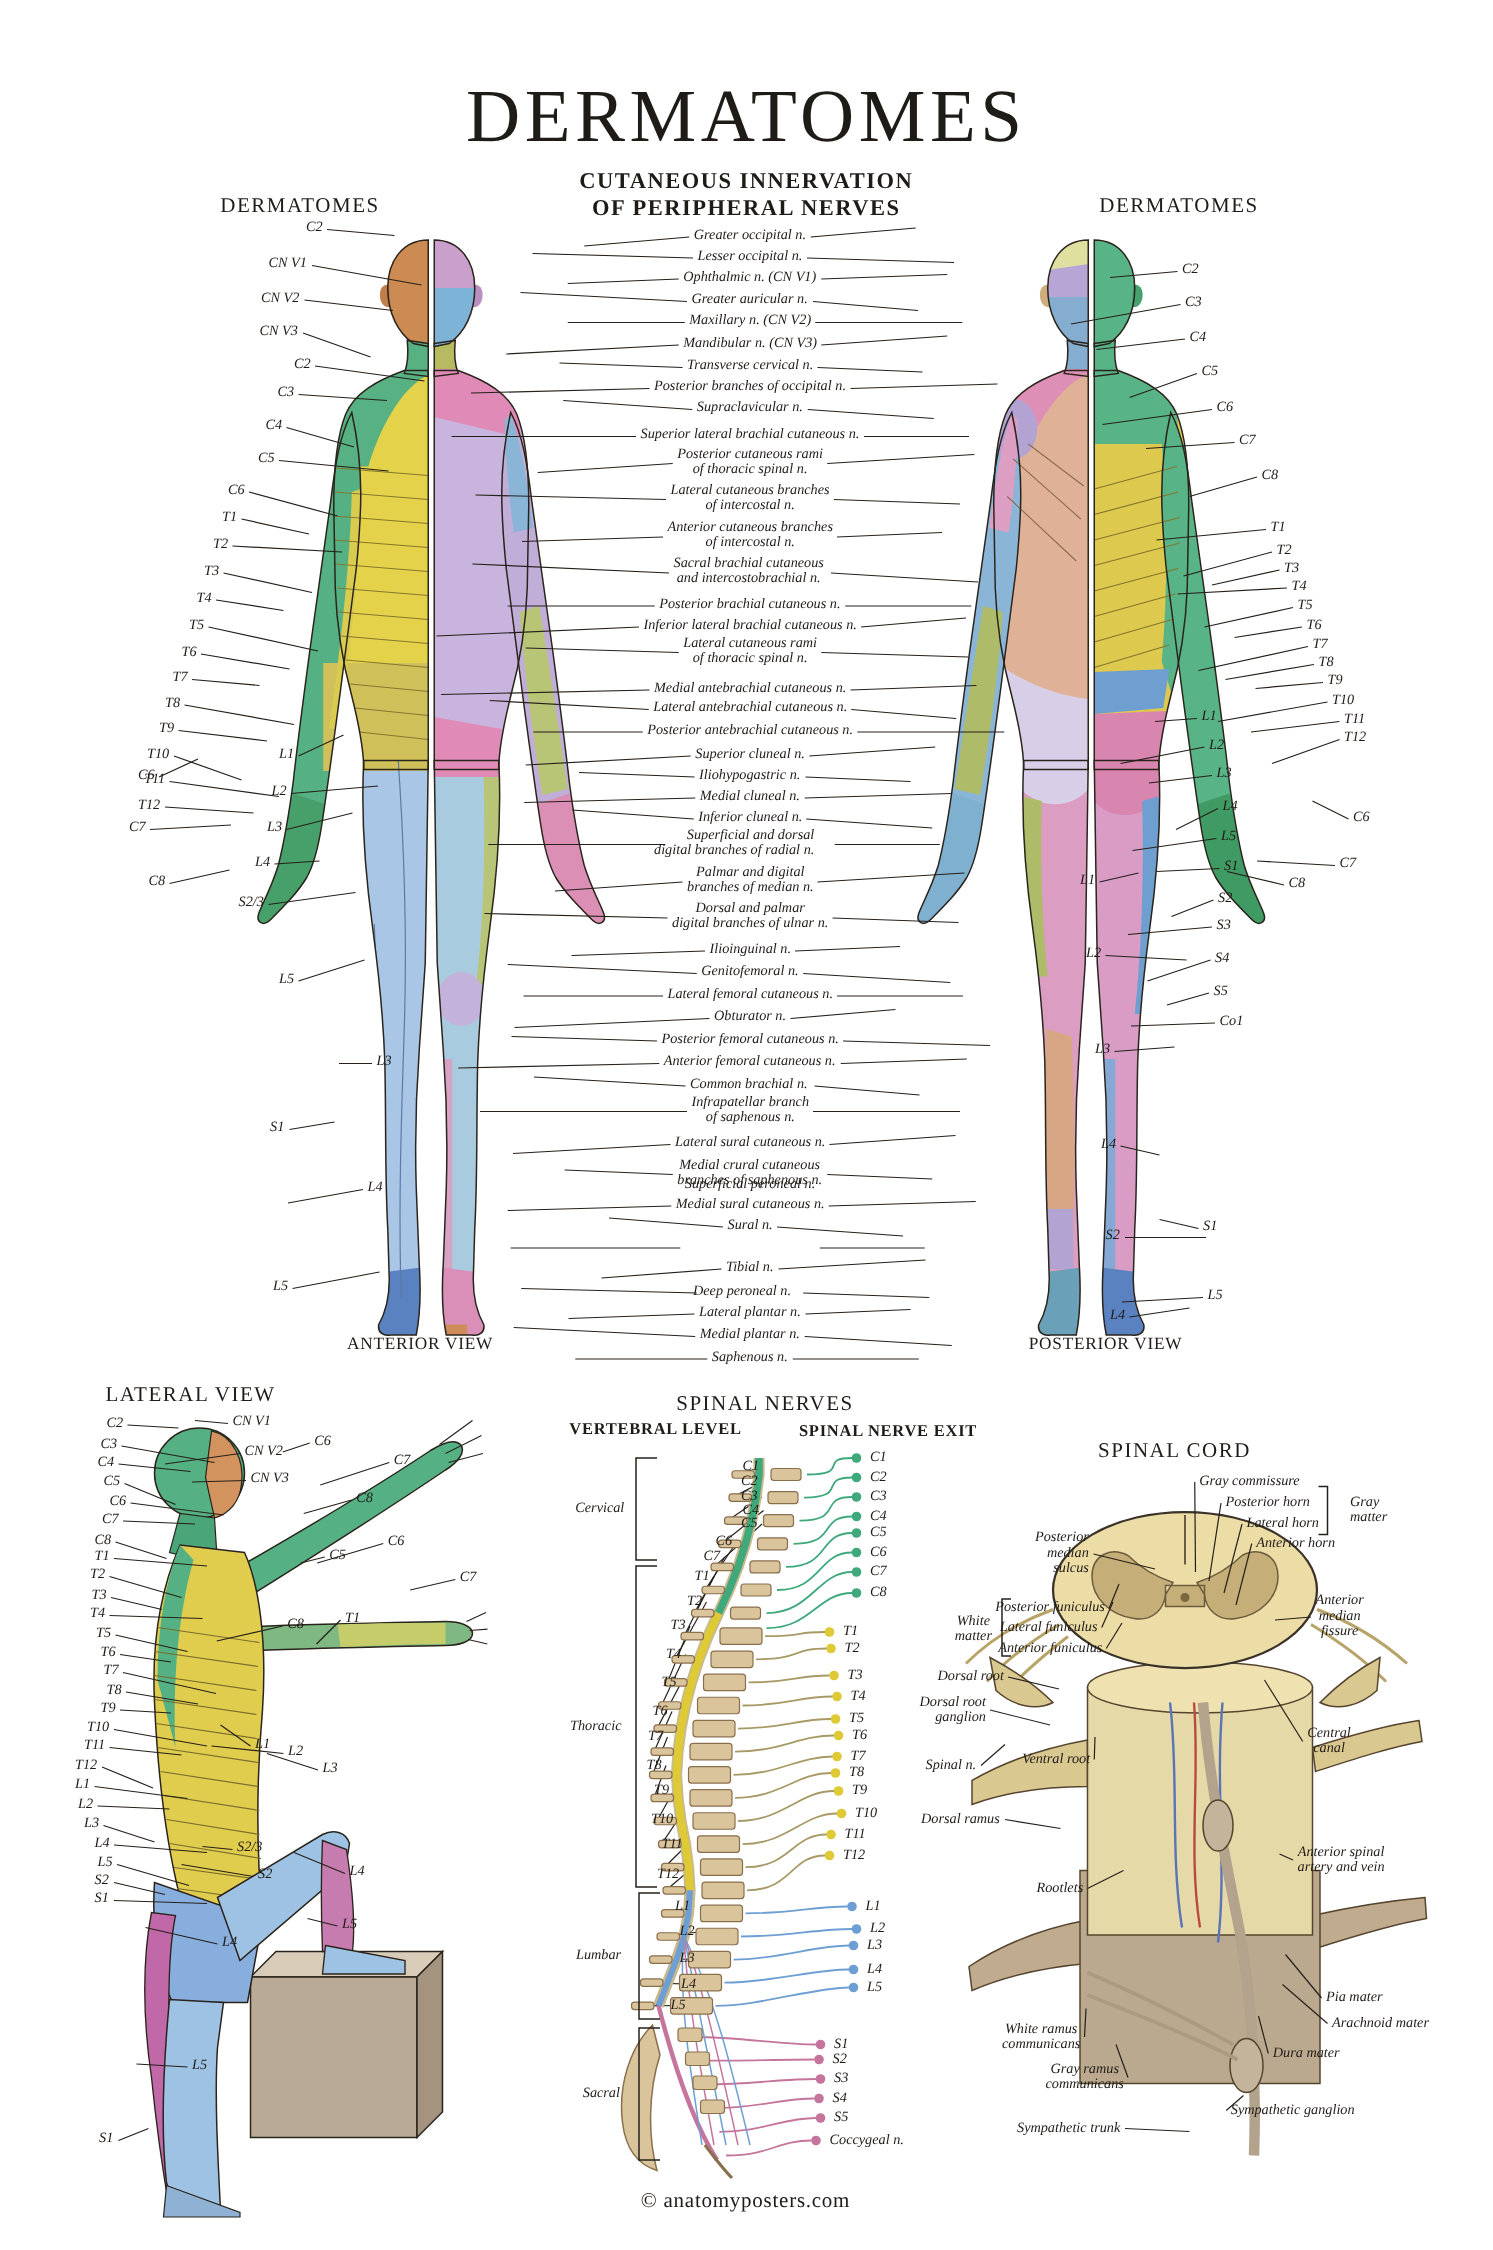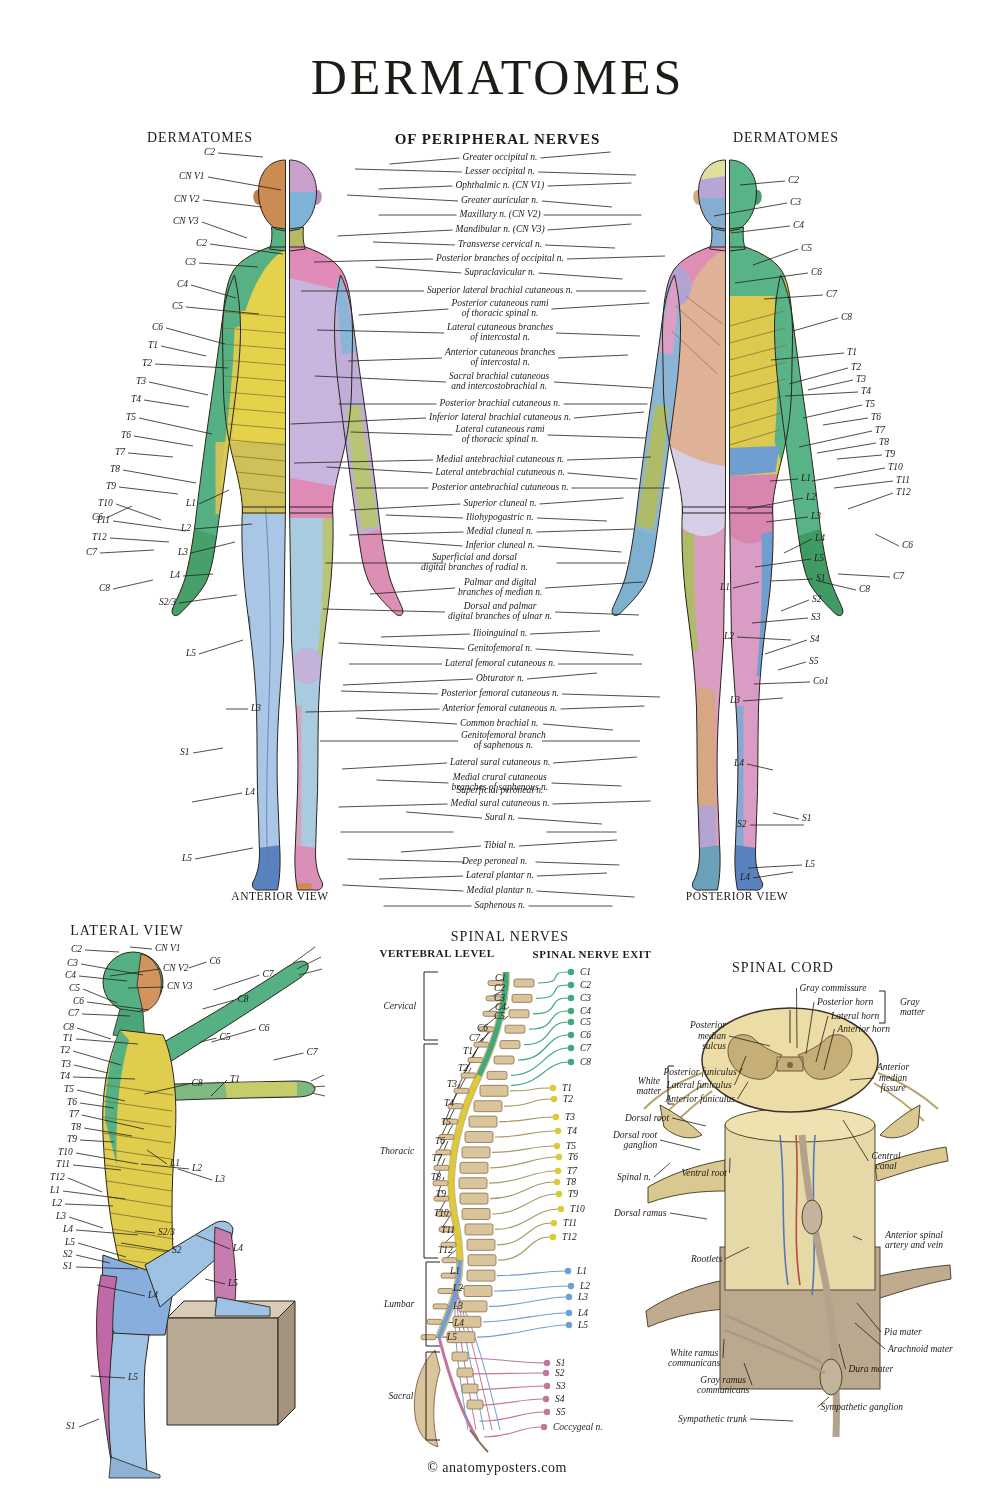--- a/index.html
+++ b/index.html
@@ -41,20 +41,21 @@
         <use href="#pHead"></use>
           <use href="#pNeck"></use>
           <use href="#pTorso"></use>
           <use href="#pArm"></use>
           <use href="#pLeg"></use>
       </clipPath>
     </defs>
   </svg>
 
   <h1 id="page-title" class="abs" style="top:48px;margin:0;">DERMATOMES</h1>
+  <div class="abs subtitle" style="top:113px;">CUTANEOUS INNERVATION</div>
   <div class="abs subtitle" style="top:131px;">OF PERIPHERAL NERVES</div>
   <div class="abs heading" style="left:200px;top:138px;">DERMATOMES</div>
   <div class="abs heading" style="left:786px;top:138px;">DERMATOMES</div>
   <div class="abs caption" style="left:280px;top:896px;">ANTERIOR VIEW</div>
   <div class="abs caption" style="left:737px;top:896px;">POSTERIOR VIEW</div>
   <div class="abs heading" style="left:127px;top:931px;">LATERAL VIEW</div>
   <div class="abs heading" style="left:510px;top:937px;">SPINAL NERVES</div>
   <div class="abs heading" style="left:783px;top:968px;">SPINAL CORD</div>
   <div class="abs colhead" style="left:437px;top:953px;">VERTEBRAL LEVEL</div>
   <div class="abs colhead" style="left:592px;top:954px;">SPINAL NERVE EXIT</div>
@@ -682,34 +683,34 @@
       <span class="lbl center" style="left: 429px; top: 411.5px;">Inferior lateral brachial cutaneous n.</span>
       <span class="lbl center" style="left: 455.5px; top: 423.5px;">Lateral cutaneous rami
 of thoracic spinal n.</span>
       <span class="lbl center" style="left: 436px; top: 453.5px;">Medial antebrachial cutaneous n.</span>
       <span class="lbl center" style="left: 435.5px; top: 466.5px;">Lateral antebrachial cutaneous n.</span>
       <span class="lbl center" style="left: 431.5px; top: 481.5px;">Posterior antebrachial cutaneous n.</span>
       <span class="lbl center" style="left: 463.5px; top: 497.5px;">Superior cluneal n.</span>
       <span class="lbl center" style="left: 466px; top: 511.5px;">Iliohypogastric n.</span>
       <span class="lbl center" style="left: 466.5px; top: 525.5px;">Medial cluneal n.</span>
       <span class="lbl center" style="left: 465.5px; top: 539.5px;">Inferior cluneal n.</span>
-      <span class="lbl center" style="left: 421px; top: 551.5px;">Superficial and dorsal
+      <span class="lbl center" style="left: 436px; top: 551.5px; text-align: right;">Superficial and dorsal
 digital branches of radial n.</span>
       <span class="lbl center" style="left: 458px; top: 576.5px;">Palmar and digital
 branches of median n.</span>
       <span class="lbl center" style="left: 448px; top: 600.5px;">Dorsal and palmar
 digital branches of ulnar n.</span>
       <span class="lbl center" style="left: 473px; top: 627.5px;">Ilioinguinal n.</span>
       <span class="lbl center" style="left: 467.5px; top: 642.5px;">Genitofemoral n.</span>
       <span class="lbl center" style="left: 445px; top: 657.5px;">Lateral femoral cutaneous n.</span>
       <span class="lbl center" style="left: 476px; top: 672.5px;">Obturator n.</span>
       <span class="lbl center" style="left: 441px; top: 688px;">Posterior femoral cutaneous n.</span>
       <span class="lbl center" style="left: 442.5px; top: 702.5px;">Anterior femoral cutaneous n.</span>
       <span class="lbl center" style="left: 460px; top: 717.5px;">Common brachial n.</span>
-      <span class="lbl center" style="left: 461px; top: 729.5px;">Genitofemoral branch
+      <span class="lbl center" style="left: 461px; top: 729.5px;">Infrapatellar branch
 of saphenous n.</span>
       <span class="lbl center" style="left: 450px; top: 756.5px;">Lateral sural cutaneous n.</span>
       <span class="lbl center" style="left: 451.5px; top: 771.5px;">Medial crural cutaneous
 branches of saphenous n.</span>
       <span class="lbl center" style="left: 450.5px; top: 797.5px;">Medial sural cutaneous n.</span>
       <span class="lbl center" style="left: 485px; top: 811.5px;">Sural n.</span>
       <span class="lbl center" style="left: 456.5px; top: 785px; font-family: Liberation Serif, serif;">Superficial peroneal n.</span>
       <span class="lbl center" style="left: 484px; top: 839.5px;">Tibial n.</span>
       <span class="lbl center" style="left: 462px; top: 855.5px;">Deep peroneal n.</span>
       <span class="lbl center" style="left: 466px; top: 869.5px;">Lateral plantar n.</span>
@@ -881,21 +882,21 @@
 ganglion</span>
       <span class="lbl right" style="left: 617px; top: 1171.5px;">Spinal n.</span>
       <span class="lbl center" style="left: 681.5px; top: 1167.5px;">Ventral root</span>
       <span class="lbl center" style="left: 877px; top: 1062px;">Anterior
 median
 fissure</span>
       <span class="lbl center" style="left: 871.5px; top: 1150.5px;">Central
 canal</span>
       <span class="lbl right" style="left: 614px; top: 1207.5px;">Dorsal ramus</span>
       <span class="lbl right" style="left: 691px; top: 1253.5px;">Rootlets</span>
-      <span class="lbl center" style="left: 865px; top: 1229.5px; margin-left: 20px;">Anterior spinal
+      <span class="lbl center" style="left: 865px; top: 1229.5px;">Anterior spinal
 artery and vein</span>
       <span class="lbl " style="left: 884px; top: 1326.5px;">Pia mater</span>
       <span class="lbl " style="left: 888px; top: 1343.5px;">Arachnoid mater</span>
       <span class="lbl center" style="left: 848.5px; top: 1363.5px;">Dura mater</span>
       <span class="lbl center" style="left: 668px; top: 1347.5px;">White ramus
 communicans</span>
       <span class="lbl center" style="left: 697px; top: 1374.5px;">Gray ramus
 communicans</span>
       <span class="lbl center" style="left: 820.5px; top: 1401.5px;">Sympathetic ganglion</span>
       <span class="lbl right" style="left: 678px; top: 1413.5px;">Sympathetic trunk</span>

